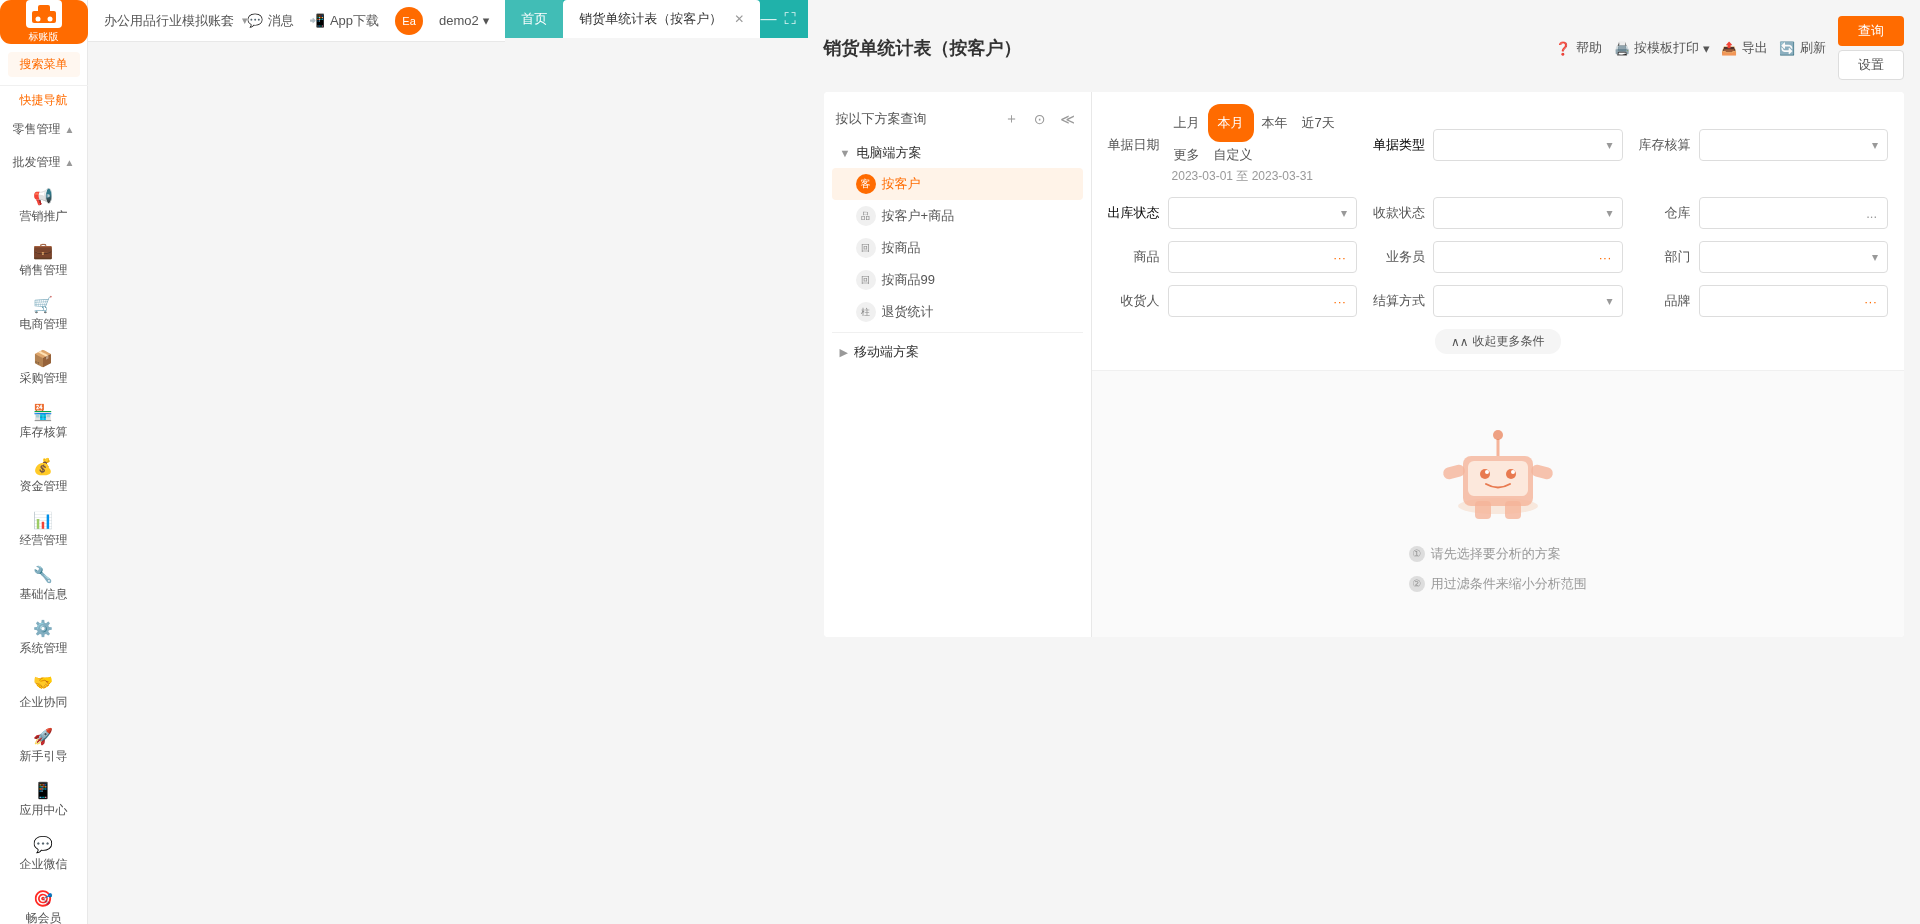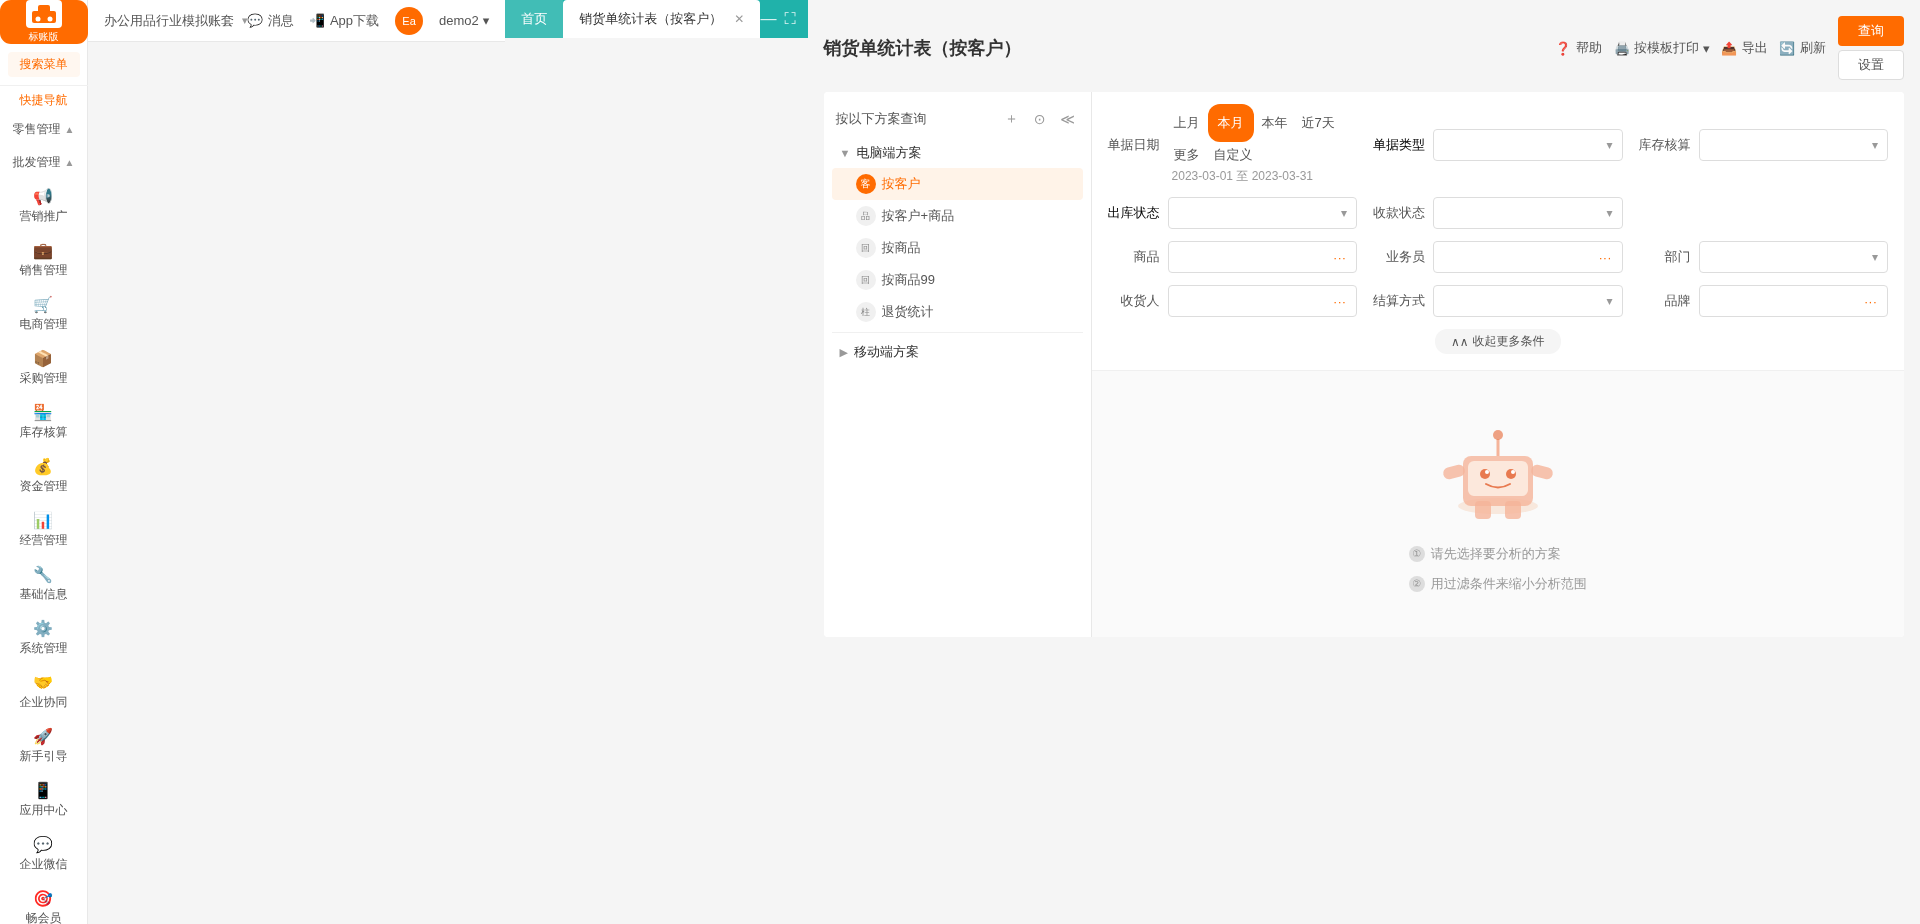--- a/index.html
+++ b/index.html
@@ -345,20 +345,26 @@
             <div style="display:flex;align-items:center;gap:8px;">
               <span style="min-width:52px;font-size:13px;color:#555;text-align:right;white-space:nowrap;">收款状态</span>
               <div style="position:relative;flex:1;">
                 <select style="width:100%;height:32px;border:1px solid #ddd;border-radius:4px;background:#fff;padding:0 28px 0 10px;font-size:13px;color:#333;cursor:pointer;appearance:none;">
                   <option value=""></option>
                 </select>
                 <span style="position:absolute;right:10px;top:50%;transform:translateY(-50%);color:#999;font-size:12px;pointer-events:none;">▾</span>
               </div>
             </div>
 
+            <div style="display:flex;align-items:center;gap:8px;">
+              <span style="min-width:52px;font-size:13px;color:#555;text-align:right;white-space:nowrap;">仓库</span>
+              <div style="flex:1;height:32px;border:1px solid #ddd;border-radius:4px;background:#fff;padding:0 10px;font-size:13px;color:#999;display:flex;align-items:center;justify-content:flex-end;cursor:pointer;">
+                <span>...</span>
+              </div>
+            </div>
           </div>
 
           <div style="display:grid;grid-template-columns:1fr 1fr 1fr;gap:12px 16px;align-items:center;margin-bottom:12px;">
             <div style="display:flex;align-items:center;gap:8px;">
               <span style="min-width:52px;font-size:13px;color:#555;text-align:right;white-space:nowrap;">商品</span>
               <div style="flex:1;height:32px;border:1px solid #ddd;border-radius:4px;background:#fff;padding:0 10px;font-size:13px;color:#ff6b00;display:flex;align-items:center;justify-content:flex-end;cursor:pointer;">
                 <span>···</span>
               </div>
             </div>
 

